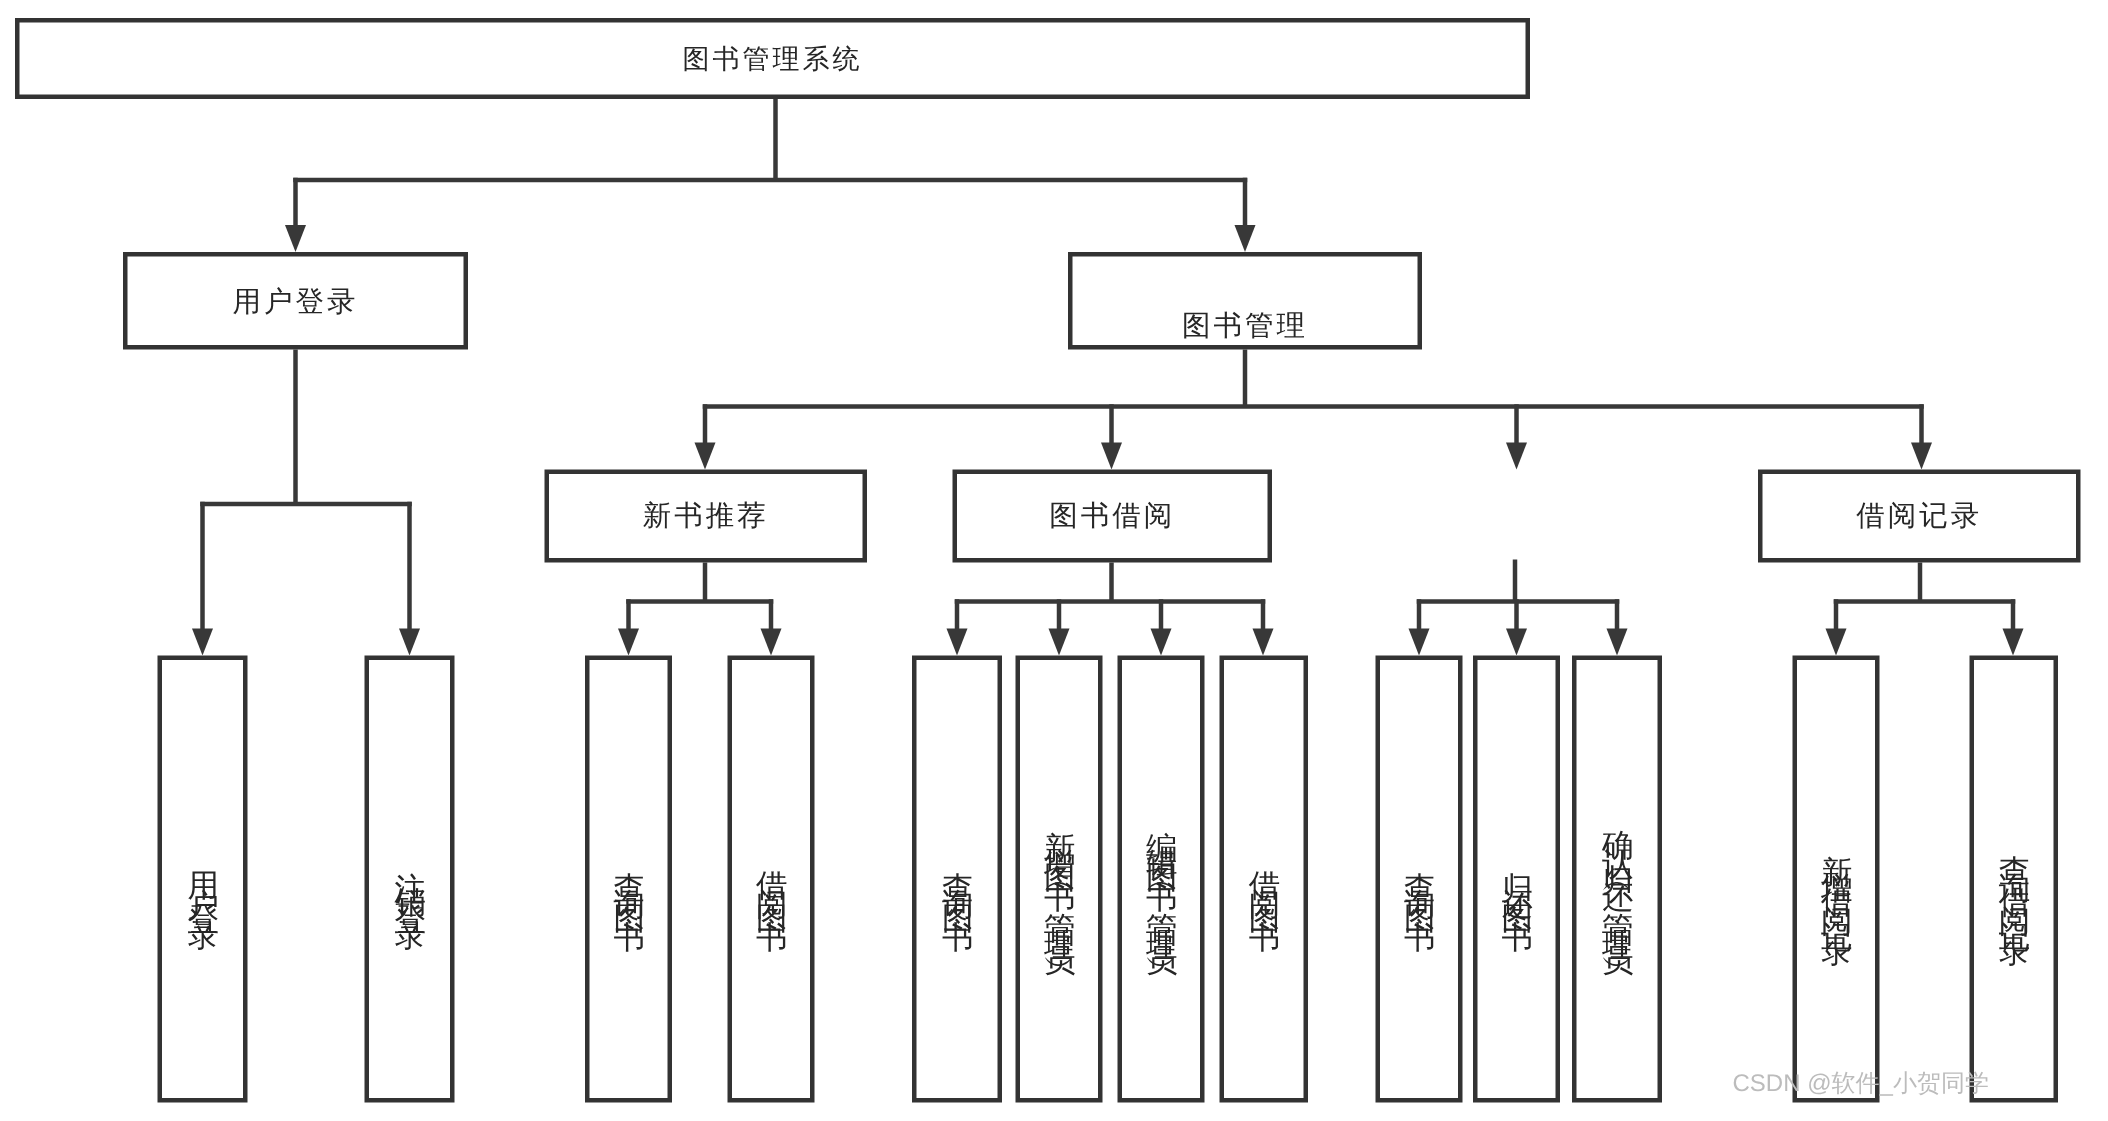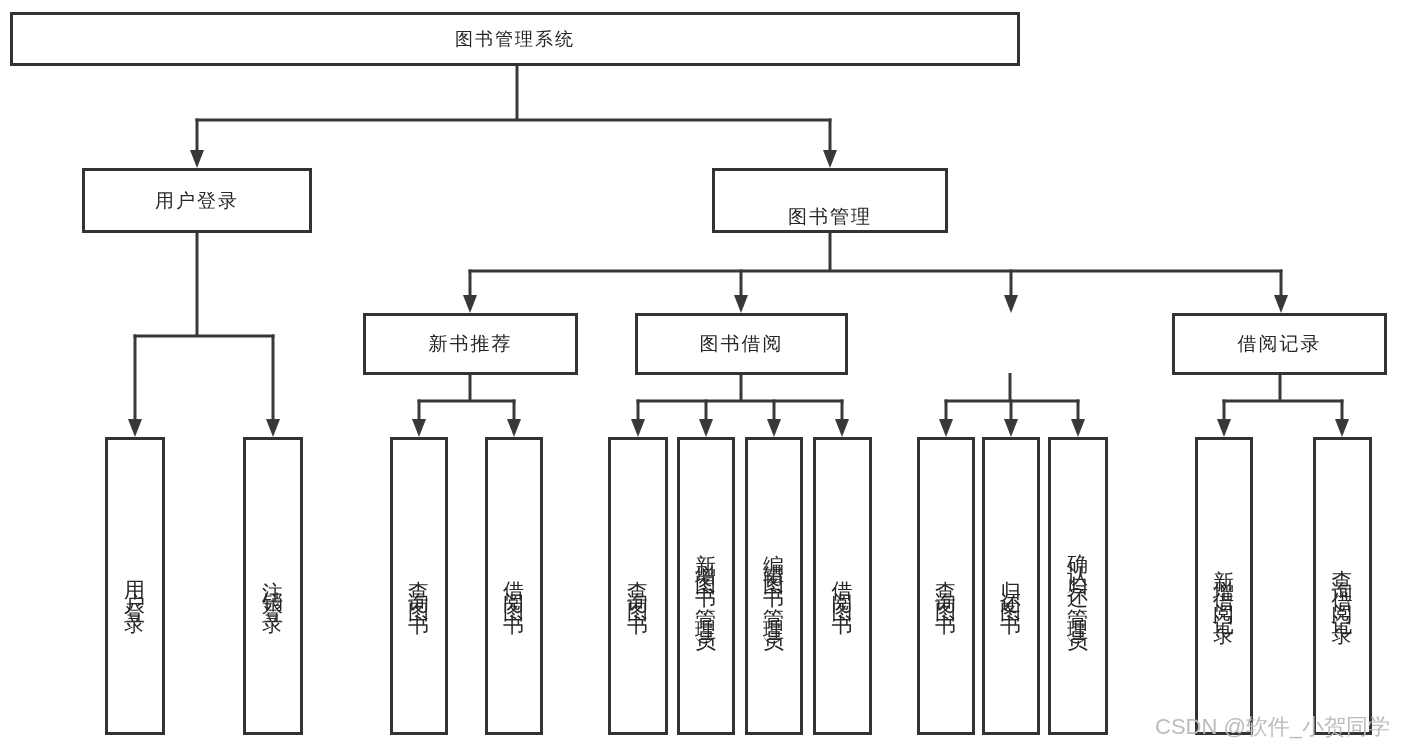--- a/index.html
+++ b/index.html
@@ -12,21 +12,21 @@
     display:flex;align-items:center;justify-content:center;
   }
   .hlabel{font-size:19px;letter-spacing:2px;white-space:nowrap;color:#262626;}
   .root-label{font-size:18px;letter-spacing:2px;color:#262626;}
   .vlabel{
     writing-mode:vertical-rl;text-orientation:mixed;
     font-size:21px;line-height:1;letter-spacing:11px;color:#262626;white-space:nowrap;
   }
   #wires{position:absolute;left:0;top:0;width:1405px;height:747px;}
   .watermark{
-    position:absolute;left:1155px;top:712px;font-size:22px;color:#bcbcbc;
+    position:absolute;left:1155px;top:712px;font-size:16px;color:#bcbcbc;
     white-space:nowrap;z-index:5;
   }
 </style>
 </head>
 <body>
 
 <div id="stage">
 
   <svg id="wires" viewBox="0 0 1405 747" xmlns="http://www.w3.org/2000/svg">
     <g stroke="#383838" stroke-width="3" fill="none">

